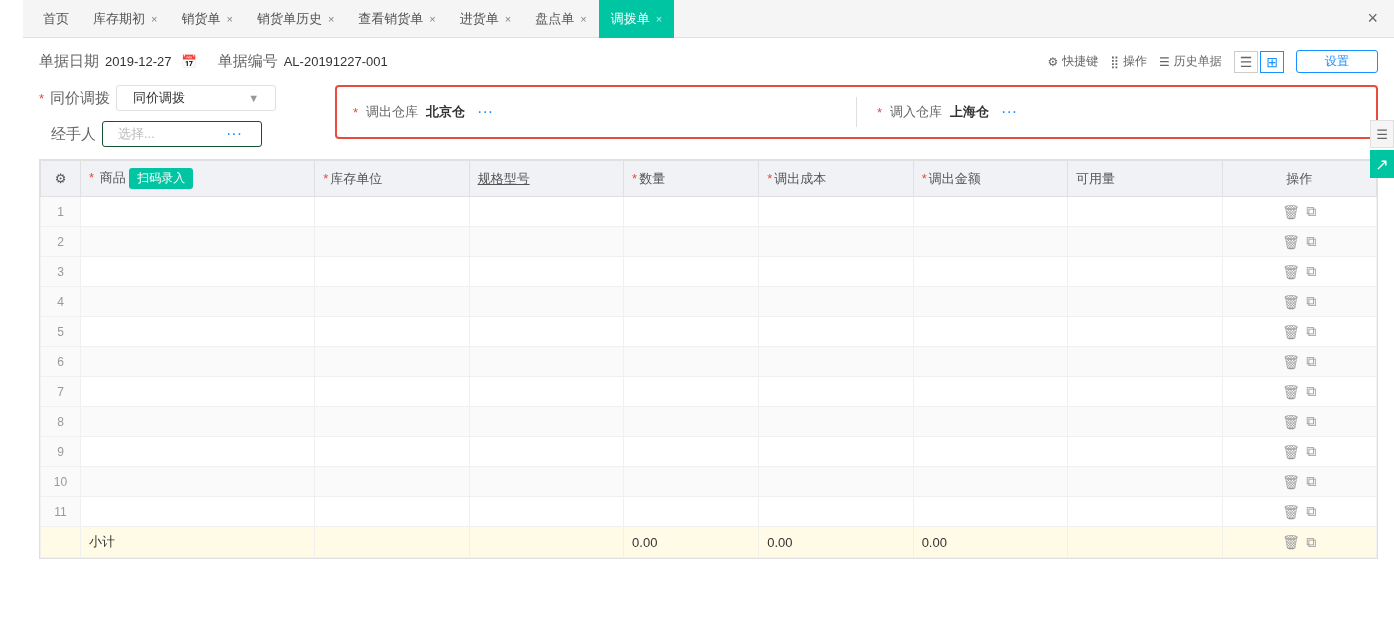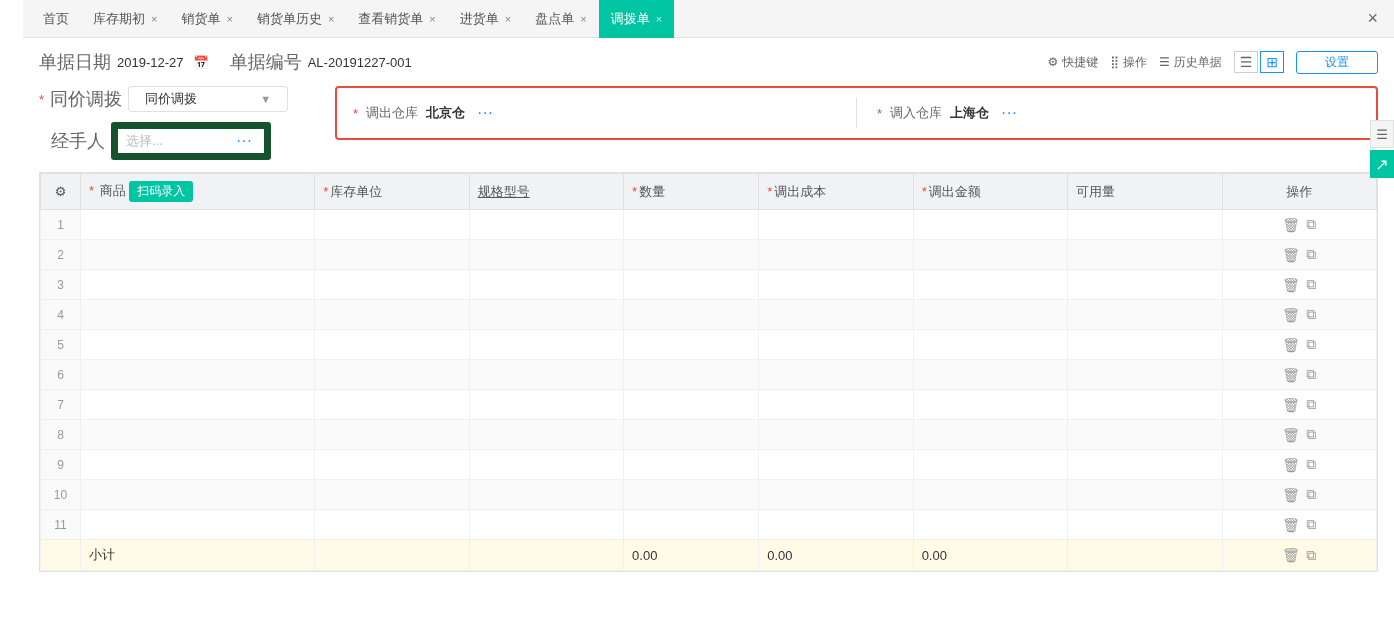--- a/index.html
+++ b/index.html
@@ -47,21 +47,21 @@
       align-items: center;
       margin-bottom: 12px;
       justify-content: space-between;
     }
     .header-left {
       display: flex; align-items: center; gap: 20px;
     }
     .field-group {
       display: flex; align-items: center; gap: 6px;
     }
-    .field-label { color: #666; font-size: 18px; }
+    .field-label { color: #666; font-size: 15px; }
     .field-value { color: #333; font-size: 13px; }
     .calendar-icon { color: #1890ff; margin-left: 4px; cursor: pointer; }
     .header-right {
       display: flex; align-items: center; gap: 12px;
       font-size: 12px; color: #666;
     }
     .header-action {
       display: flex; align-items: center; gap: 4px;
       cursor: pointer; color: #666;
     }
@@ -303,21 +303,21 @@
             <span class="required-star">*</span>
             <span class="field-label">同价调拨</span>
             <div class="field-select" style="border:1px solid #e0e0e0;padding:3px 16px;border-radius:3px;min-width:160px;display:flex;align-items:center;justify-content:space-between;background:#fff;">
               <span>同价调拨</span>
               <span class="dropdown-icon">▼</span>
             </div>
           </div>
 
           <div class="form-field">
             <span class="field-label" style="margin-left:12px;">经手人</span>
-            <div style="border:7px solid #14532d;padding:3px 8px;border-radius:3px;min-width:160px;display:flex;align-items:center;justify-content:space-between;background:#fff;cursor:pointer;">
+            <div style="border:1px solid #14532d;padding:3px 15px;border-radius:3px;min-width:160px;display:flex;align-items:center;justify-content:space-between;background:#fff;cursor:pointer;">
               <span class="field-input-placeholder">选择...</span>
               <span class="ellipsis-btn">···</span>
             </div>
           </div>
         </div>
 
         <div class="form-right">
           <div class="warehouse-section">
             <span class="required-star">*</span>
             <span class="warehouse-label">调出仓库</span>

